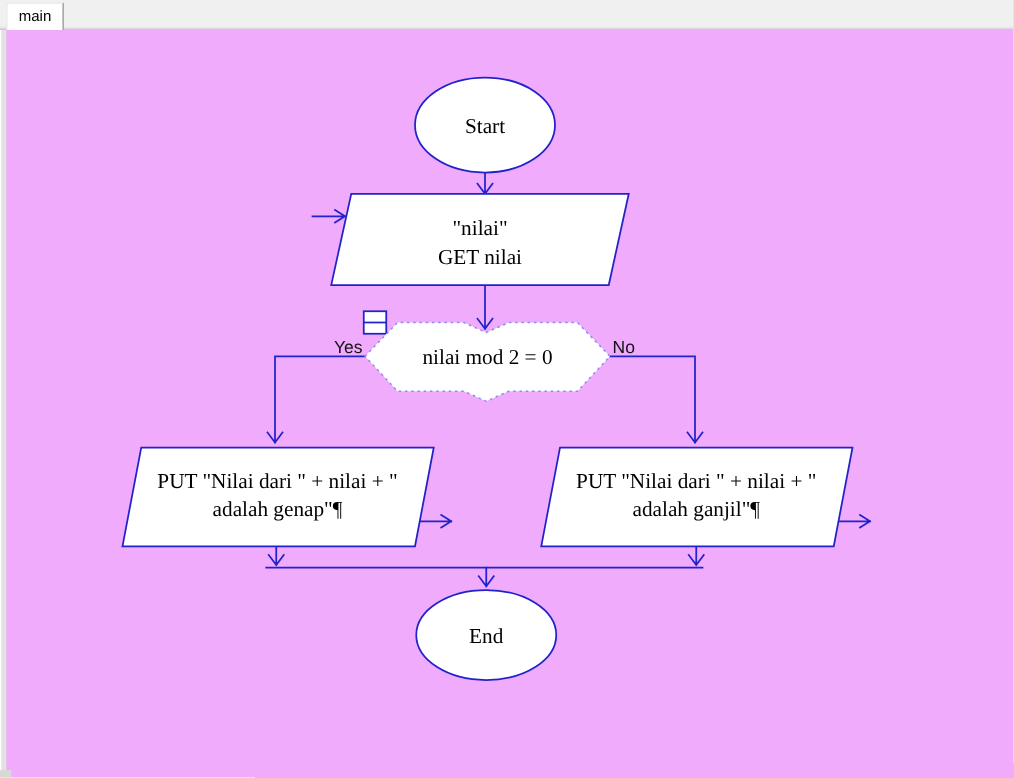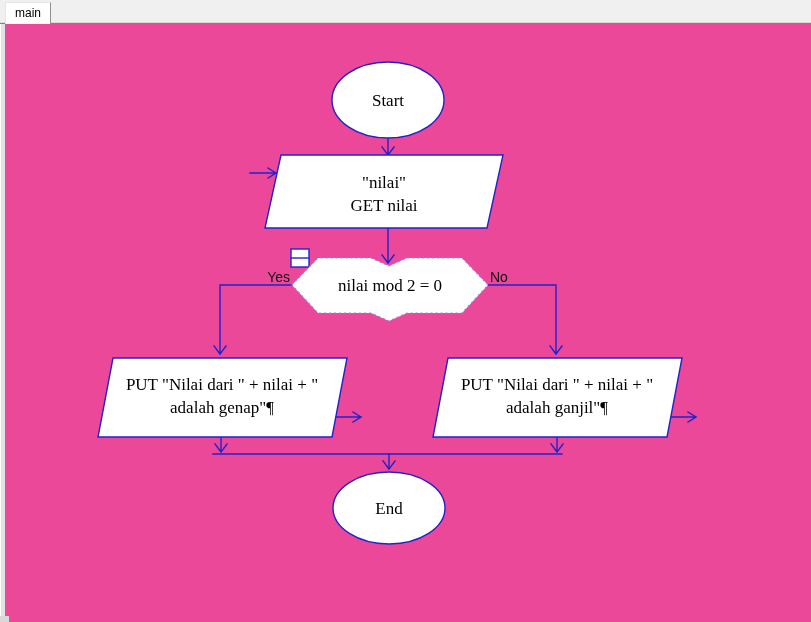--- a/index.html
+++ b/index.html
@@ -1,16 +1,16 @@
 <!DOCTYPE html>
 <html><head>
 <meta charset="utf-8">
 <style>
   html,body{margin:0;padding:0;background:#ffffff;}
-  .stage{position:relative;width:811px;height:622px;background:#ec4899;overflow:hidden;
+  .stage{position:relative;width:811px;height:622px;background:#f0abfc;overflow:hidden;
          font-family:"Liberation Sans",sans-serif;}
   
   .tabbar{position:absolute;left:0;top:0;width:811px;height:23px;background:#f0f0f0;
           border-bottom:1px solid #d9d9d9;box-sizing:border-box;}
   .tab{position:absolute;left:5px;top:2px;height:22px;min-width:46px;background:#ffffff;
        border-left:1px solid #e6e6e6;border-right:1px solid #8f8f8f;border-top:1px solid #e6e6e6;
        box-sizing:border-box;display:flex;align-items:center;padding:0 8px 2px 9px;
        font-size:12px;color:#000;}
   
   .gutter-left{position:absolute;left:0;top:24px;width:5px;height:592px;background:#e2e2e2;

